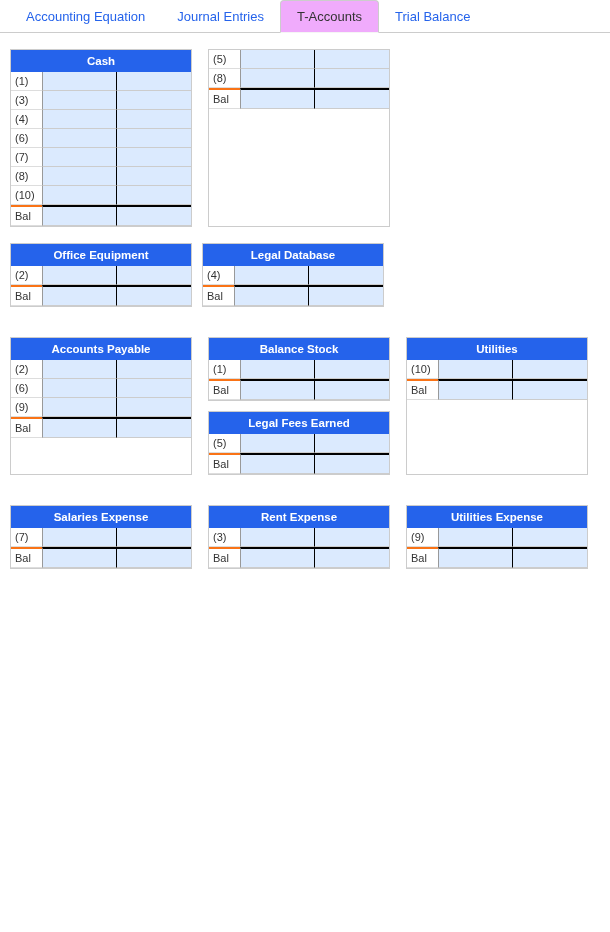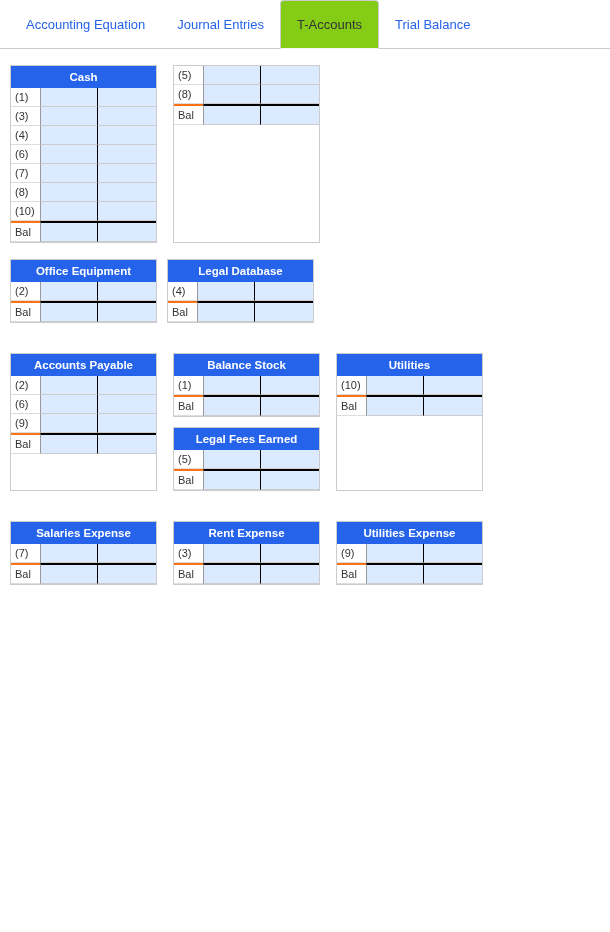--- a/index.html
+++ b/index.html
@@ -12,31 +12,31 @@
     }
 
     
     .nav-tabs {
       display: flex;
       align-items: center;
       border-bottom: 1px solid #ccc;
       padding: 0 10px;
     }
     .nav-tab {
-      padding: 16px 16px;
+      padding: 8px 16px;
       cursor: pointer;
       color: #2563eb;
       font-size: 13px;
       text-decoration: none;
       white-space: nowrap;
     }
     .nav-tab.active {
       color: #333;
       border-bottom: 2px solid transparent;
-      background: #84cc16;
+      background: #f0abfc;
       border-top-left-radius: 4px;
       border-top-right-radius: 4px;
       border: 1px solid #ccc;
       border-bottom: 1px solid #f5f5f5;
       margin-bottom: -1px;
     }
 
     
     .content {
       padding: 16px 10px;
@@ -45,21 +45,21 @@
     
     .section {
       display: flex;
       flex-wrap: wrap;
       gap: 16px;
       margin-bottom: 30px;
     }
 
     
     .t-account {
-      width: 147px;
+      width: 182px;
       border: 1px solid #ccc;
     }
 
     .t-account-header {
       background: #2563eb;
       color: #fff;
       text-align: center;
       padding: 5px 4px;
       font-size: 11.5px;
       font-weight: bold;

